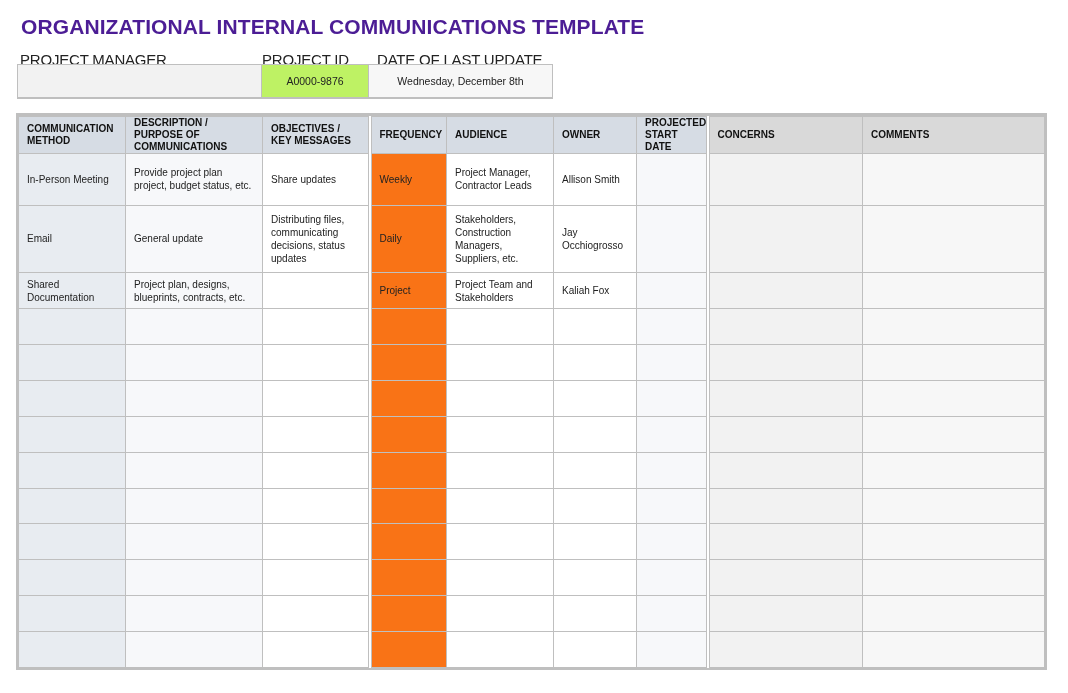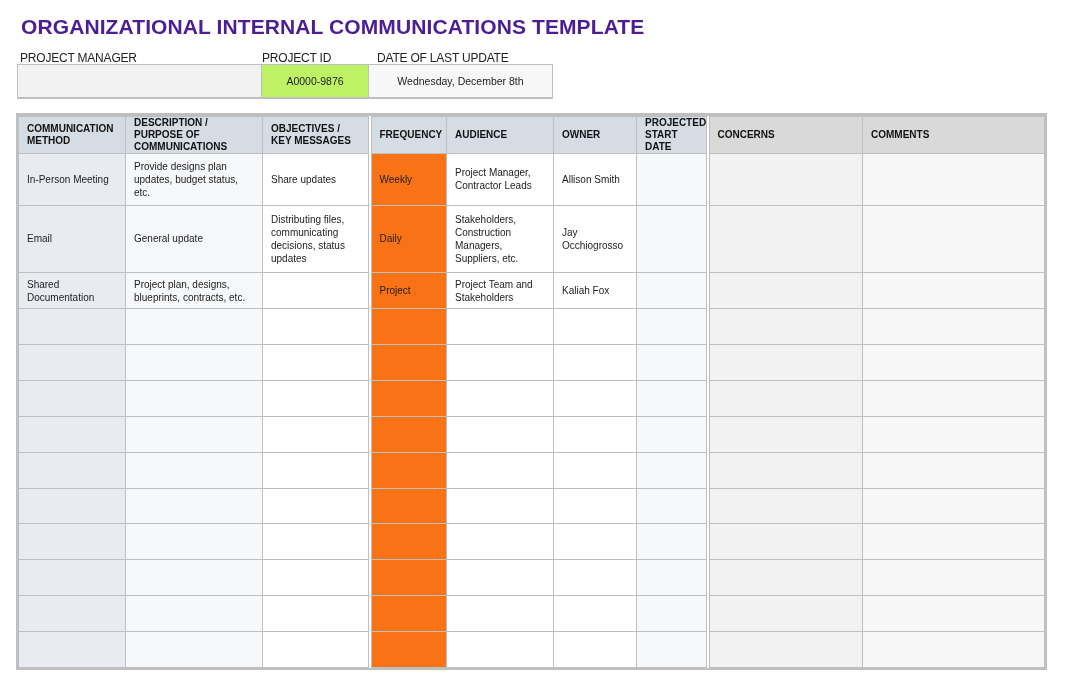--- a/index.html
+++ b/index.html
@@ -6,21 +6,21 @@
     html, body { width: 1068px; height: 693px; background: #ffffff; overflow: hidden; }
     body { font-family: "Liberation Sans", "DejaVu Sans", sans-serif; color: #1a1a1a; position: relative; }
 
     .title {
       position: absolute; left: 21px; top: 15px;
       font-size: 21px; font-weight: bold; color: #4c1d95;
       letter-spacing: 0.1px; white-space: nowrap;
     }
 
     .info-labels { position: absolute; top: 51px; left: 20px; height: 12px; width: 540px; }
-    .info-labels span { position: absolute; top: 0; font-size: 12px; color: #222; white-space: nowrap; letter-spacing: -0.2px; }
+    .info-labels span { position: absolute; top: 0; font-size: 15px; color: #222; white-space: nowrap; letter-spacing: -0.2px; }
 
     .info-box {
       position: absolute; left: 17px; top: 64px; width: 536px; height: 35px;
       border: 1px solid #bfbfbf; border-bottom: 2px solid #bfbfbf;
       display: flex;
     }
     .info-box .cell {
       height: 100%; display: flex; align-items: center; justify-content: center;
       font-size: 10.5px; color: #222; border-right: 1px solid #bfbfbf;
     }
@@ -101,21 +101,21 @@
         <th class="h-blue">AUDIENCE</th>
         <th class="h-blue">OWNER</th>
         <th class="h-blue">PROJECTED START DATE</th>
         <th class="h-grey sep-left">CONCERNS</th>
         <th class="h-grey">COMMENTS</th>
       </tr>
     </thead>
     <tbody id="tbody">
         <tr class="r1">
           <td class="c0">In-Person Meeting</td>
-          <td class="c1">Provide designs plan updates, budget status, etc.</td>
+          <td class="c1">Provide project plan project, budget status, etc.</td>
           <td class="c2">Share updates</td>
           <td class="c3 sep-left">Weekly</td>
           <td class="c4">Project Manager, Contractor Leads</td>
           <td class="c5">Allison Smith</td>
           <td class="c6"></td>
           <td class="c7 sep-left"></td>
           <td class="c8"></td>
         </tr>
         <tr class="r2">
           <td class="c0">Email</td>

